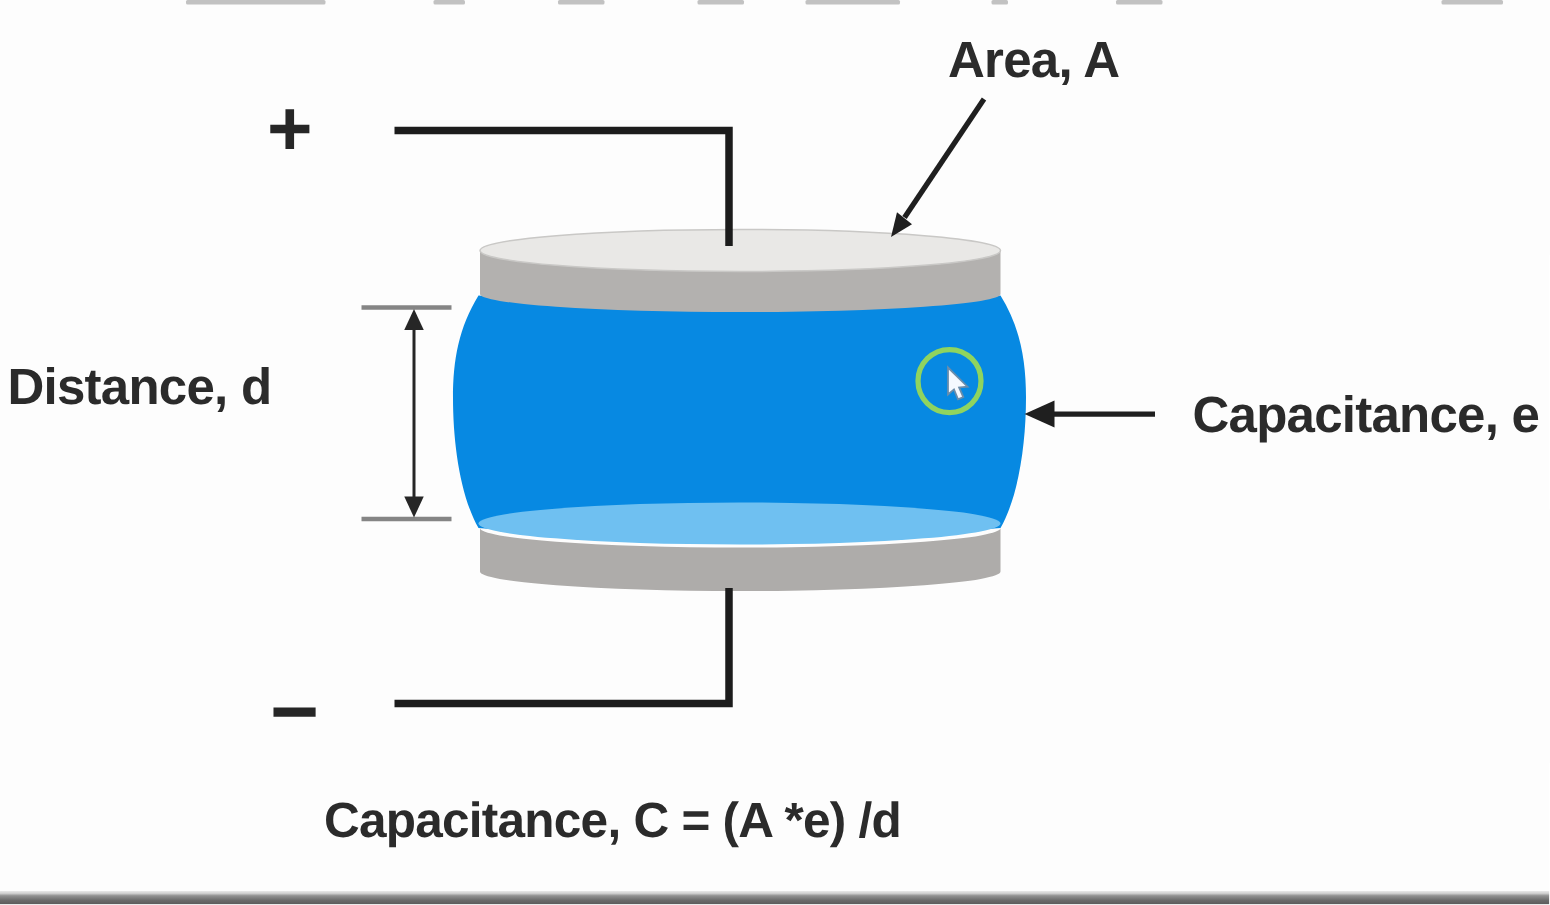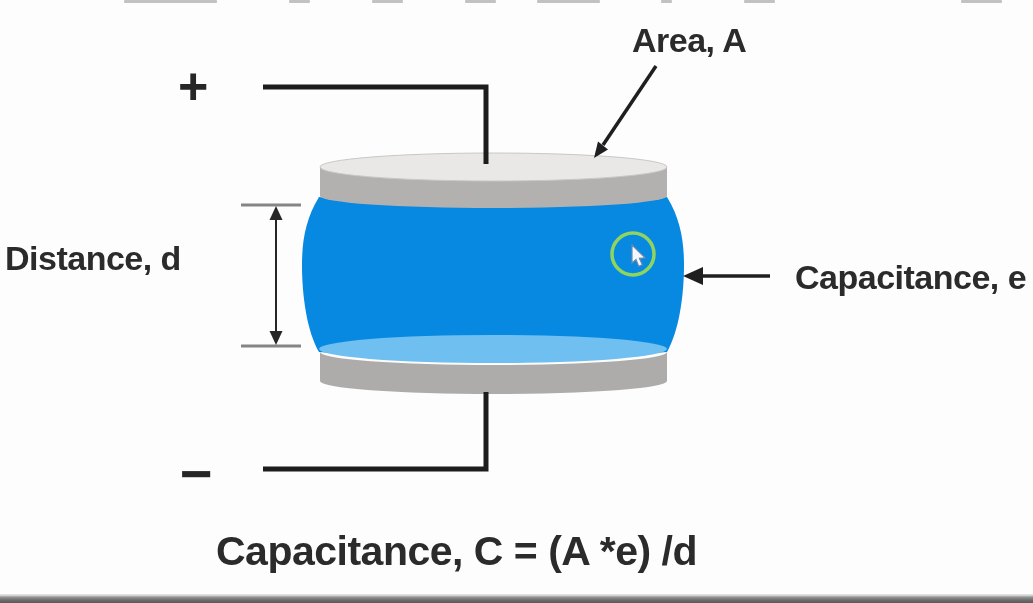--- a/index.html
+++ b/index.html
@@ -12,21 +12,21 @@
   .abs{position:absolute;}
   .label{
     font-weight:700;font-size:34px;letter-spacing:-0.5px;color:#2b2b2b;
     white-space:nowrap;line-height:1.1;
   }
   #plus-sign{left:178px;top:60px;font-size:52px;font-weight:700;line-height:1;color:#262626;}
   #minus-sign{left:180px;top:446px;font-size:56px;font-weight:700;line-height:1;color:#262626;}
   #area-label{left:632px;top:22px;}
   #distance-label{left:5px;top:240px;}
   #dielectric-label{left:795px;top:259px;}
-  #formula-label{left:216px;top:529px;font-size:41px;}
+  #formula-label{left:216px;top:529px;font-size:33px;}
   #diagram-svg{left:0;top:0;}
   .frag{position:absolute;top:0;height:3px;background:#c2c2c2;border-radius:1px;}
   #bottom-bar{
     left:0;bottom:0;width:1033px;height:9px;
     background:linear-gradient(to bottom,#e9e9e9 0%,#cfcfcf 18%,#929292 35%,#6a6a6a 70%,#5a5a5a 100%);
   }
 </style>
 </head>
 <body>
 

